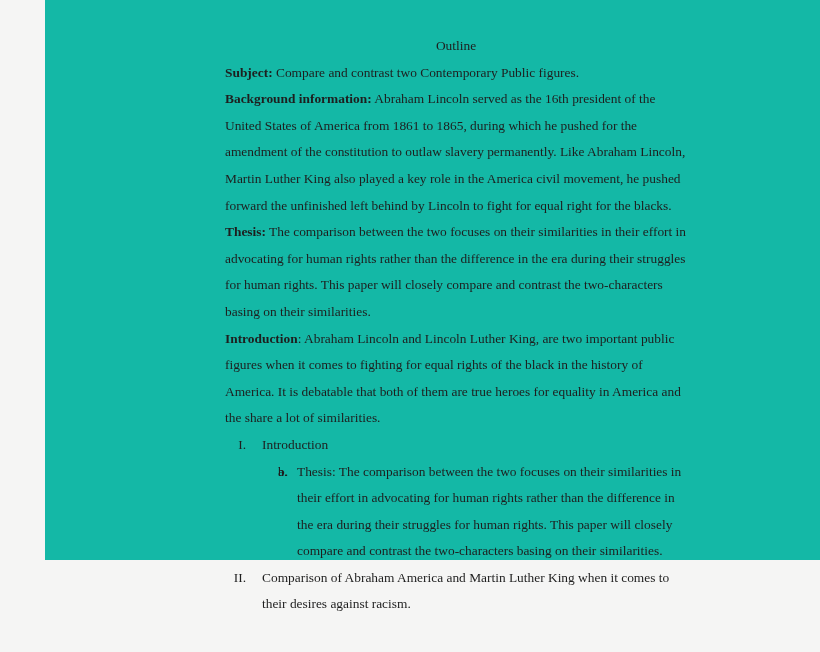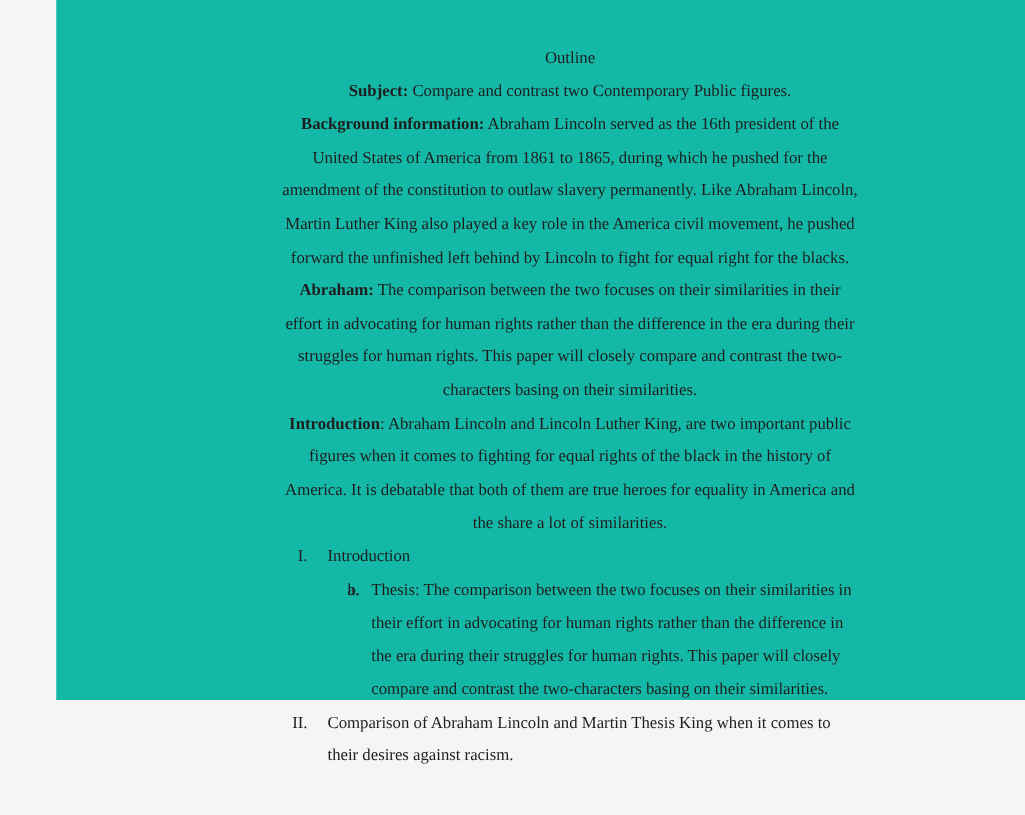--- a/index.html
+++ b/index.html
@@ -29,21 +29,20 @@
     font-size: 13.4px;
     line-height: 26.6px;
     text-align: left;
   }
   .doc-title {
     text-align: center;
     margin: 0;
   }
   p.para {
     margin: 0;
-    text-align: center;
   }
   p.para b.plabel {
     font-weight: bold;
   }
   .outline-item {
     position: relative;
     margin: 0;
   }
   .outline-item.lvl1 {
     padding-left: 37px;
@@ -67,23 +66,23 @@
 </style>
 </head>
 <body style="background: rgb(245, 245, 244); color: rgb(30, 30, 30);">
 
 <div class="page">
   <div class="content">
     <div class="doc-title">Outline</div>
     <div id="paragraphs">
         <p class="para"><b class="plabel">Subject:</b><span> Compare and contrast two Contemporary Public figures.</span></p>
         <p class="para"><b class="plabel">Background information:</b><span> Abraham Lincoln served as the 16th president of the United States of America from 1861 to 1865, during which he pushed for the amendment of the constitution to outlaw slavery permanently. Like Abraham Lincoln, Martin Luther King also played a key role in the America civil movement, he pushed forward the unfinished left behind by Lincoln to fight for equal right for the blacks.</span></p>
-        <p class="para"><b class="plabel">Abraham:</b><span> The comparison between the two focuses on their similarities in their effort in advocating for human rights rather than the difference in the era during their struggles for human rights. This paper will closely compare and contrast the two-characters basing on their similarities.</span></p>
+        <p class="para"><b class="plabel">Thesis:</b><span> The comparison between the two focuses on their similarities in their effort in advocating for human rights rather than the difference in the era during their struggles for human rights. This paper will closely compare and contrast the two-characters basing on their similarities.</span></p>
         <p class="para"><b class="plabel">Introduction</b><span>: Abraham Lincoln and Lincoln Luther King, are two important public figures when it comes to fighting for equal rights of the black in the history of America. It is debatable that both of them are true heroes for equality in America and the share a lot of similarities.</span></p>
       </div>
     <div id="outline-list">
         <div class="outline-item lvl1"><span class="marker">I.</span><span>Introduction</span></div>
         <div class="outline-item lvl2"><span class="marker">a.</span></div>
         <div class="outline-item lvl2"><span class="marker">b.</span><span>Thesis: The comparison between the two focuses on their similarities in their effort in advocating for human rights rather than the difference in the era during their struggles for human rights. This paper will closely compare and contrast the two-characters basing on their similarities.</span></div>
-        <div class="outline-item lvl1"><span class="marker">II.</span><span>Comparison of Abraham Lincoln and Martin Thesis King when it comes to their desires against racism.</span></div>
+        <div class="outline-item lvl1"><span class="marker">II.</span><span>Comparison of Abraham America and Martin Luther King when it comes to their desires against racism.</span></div>
       </div>
   </div>
 </div>
 
 </body></html>

